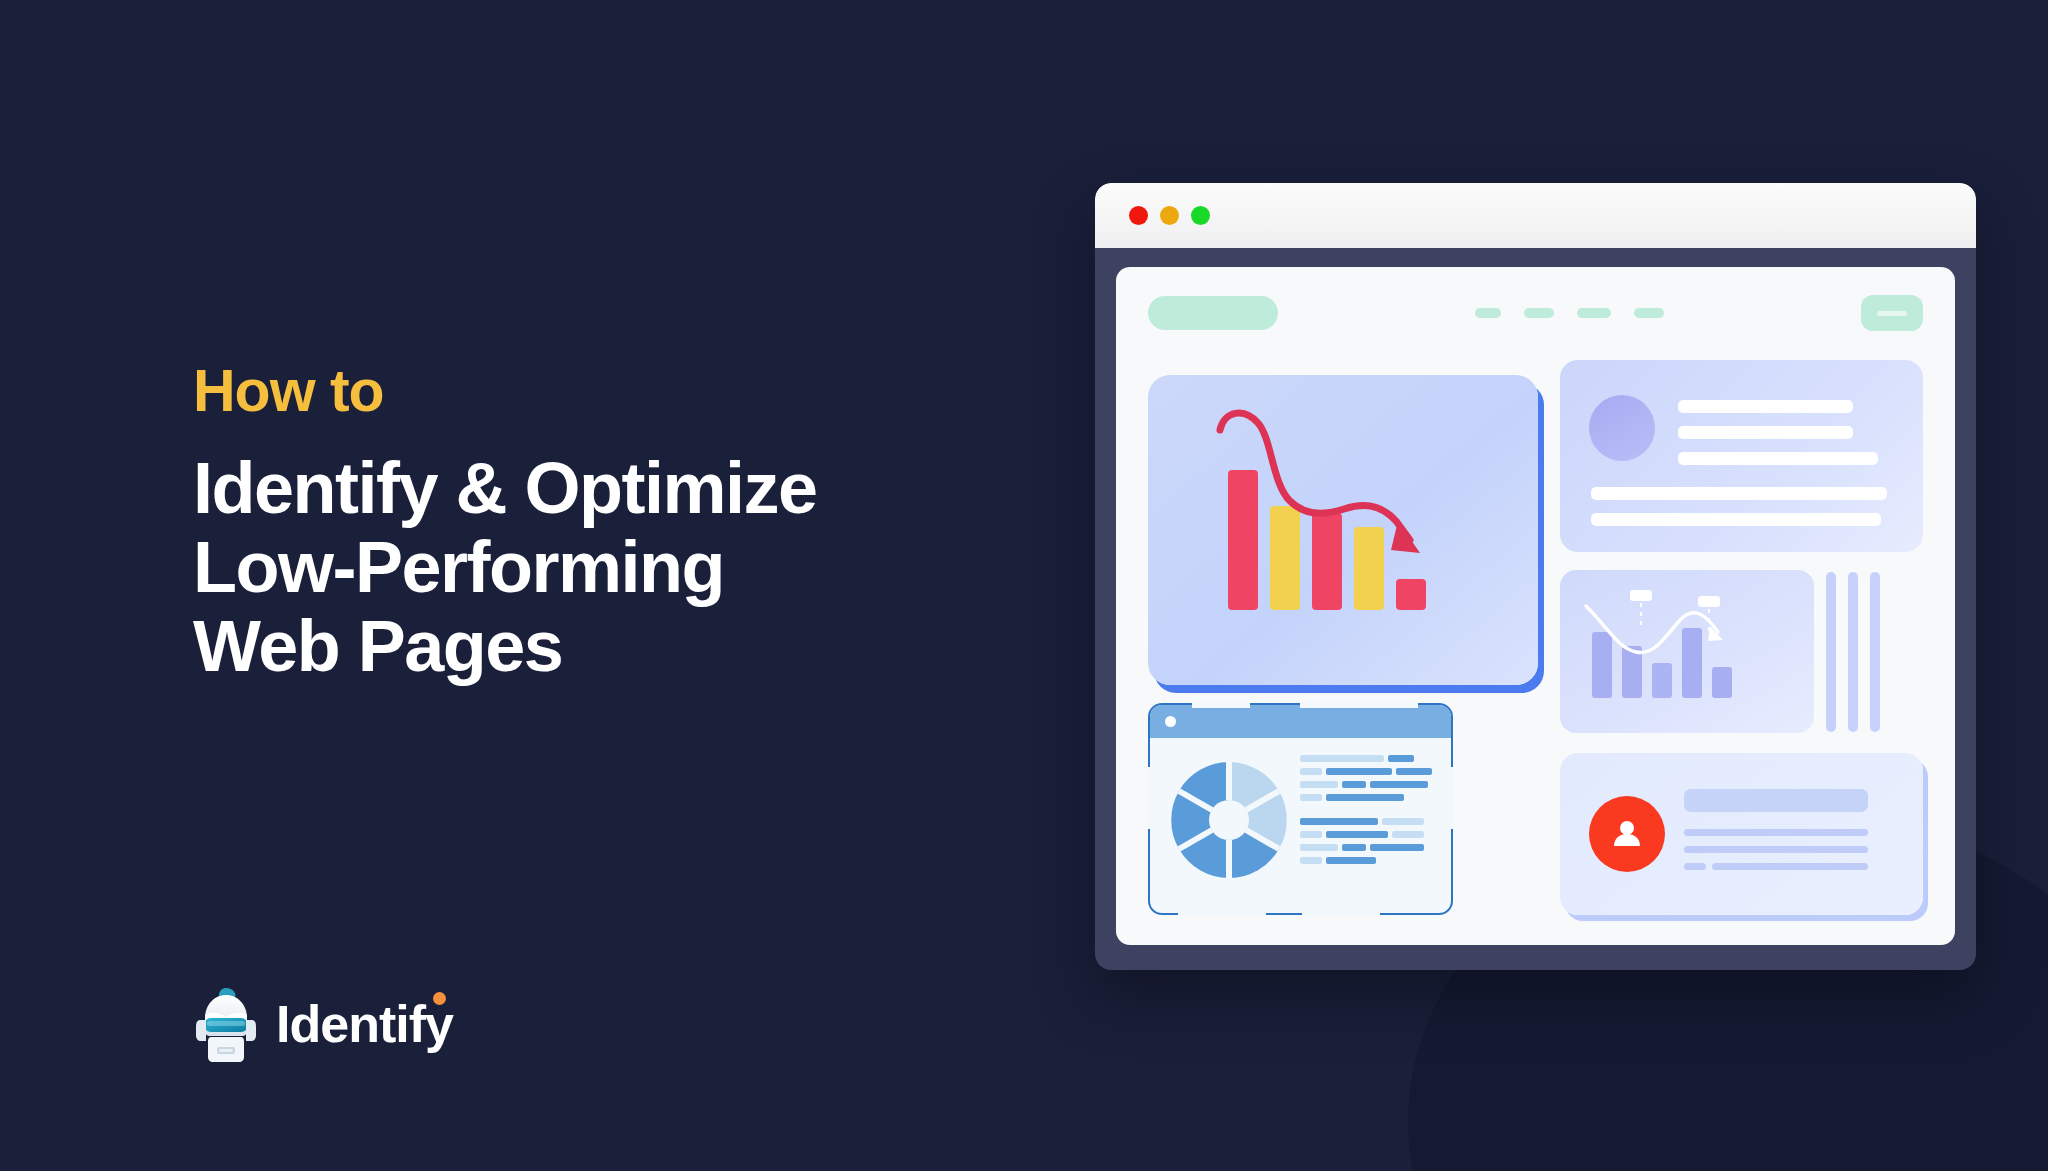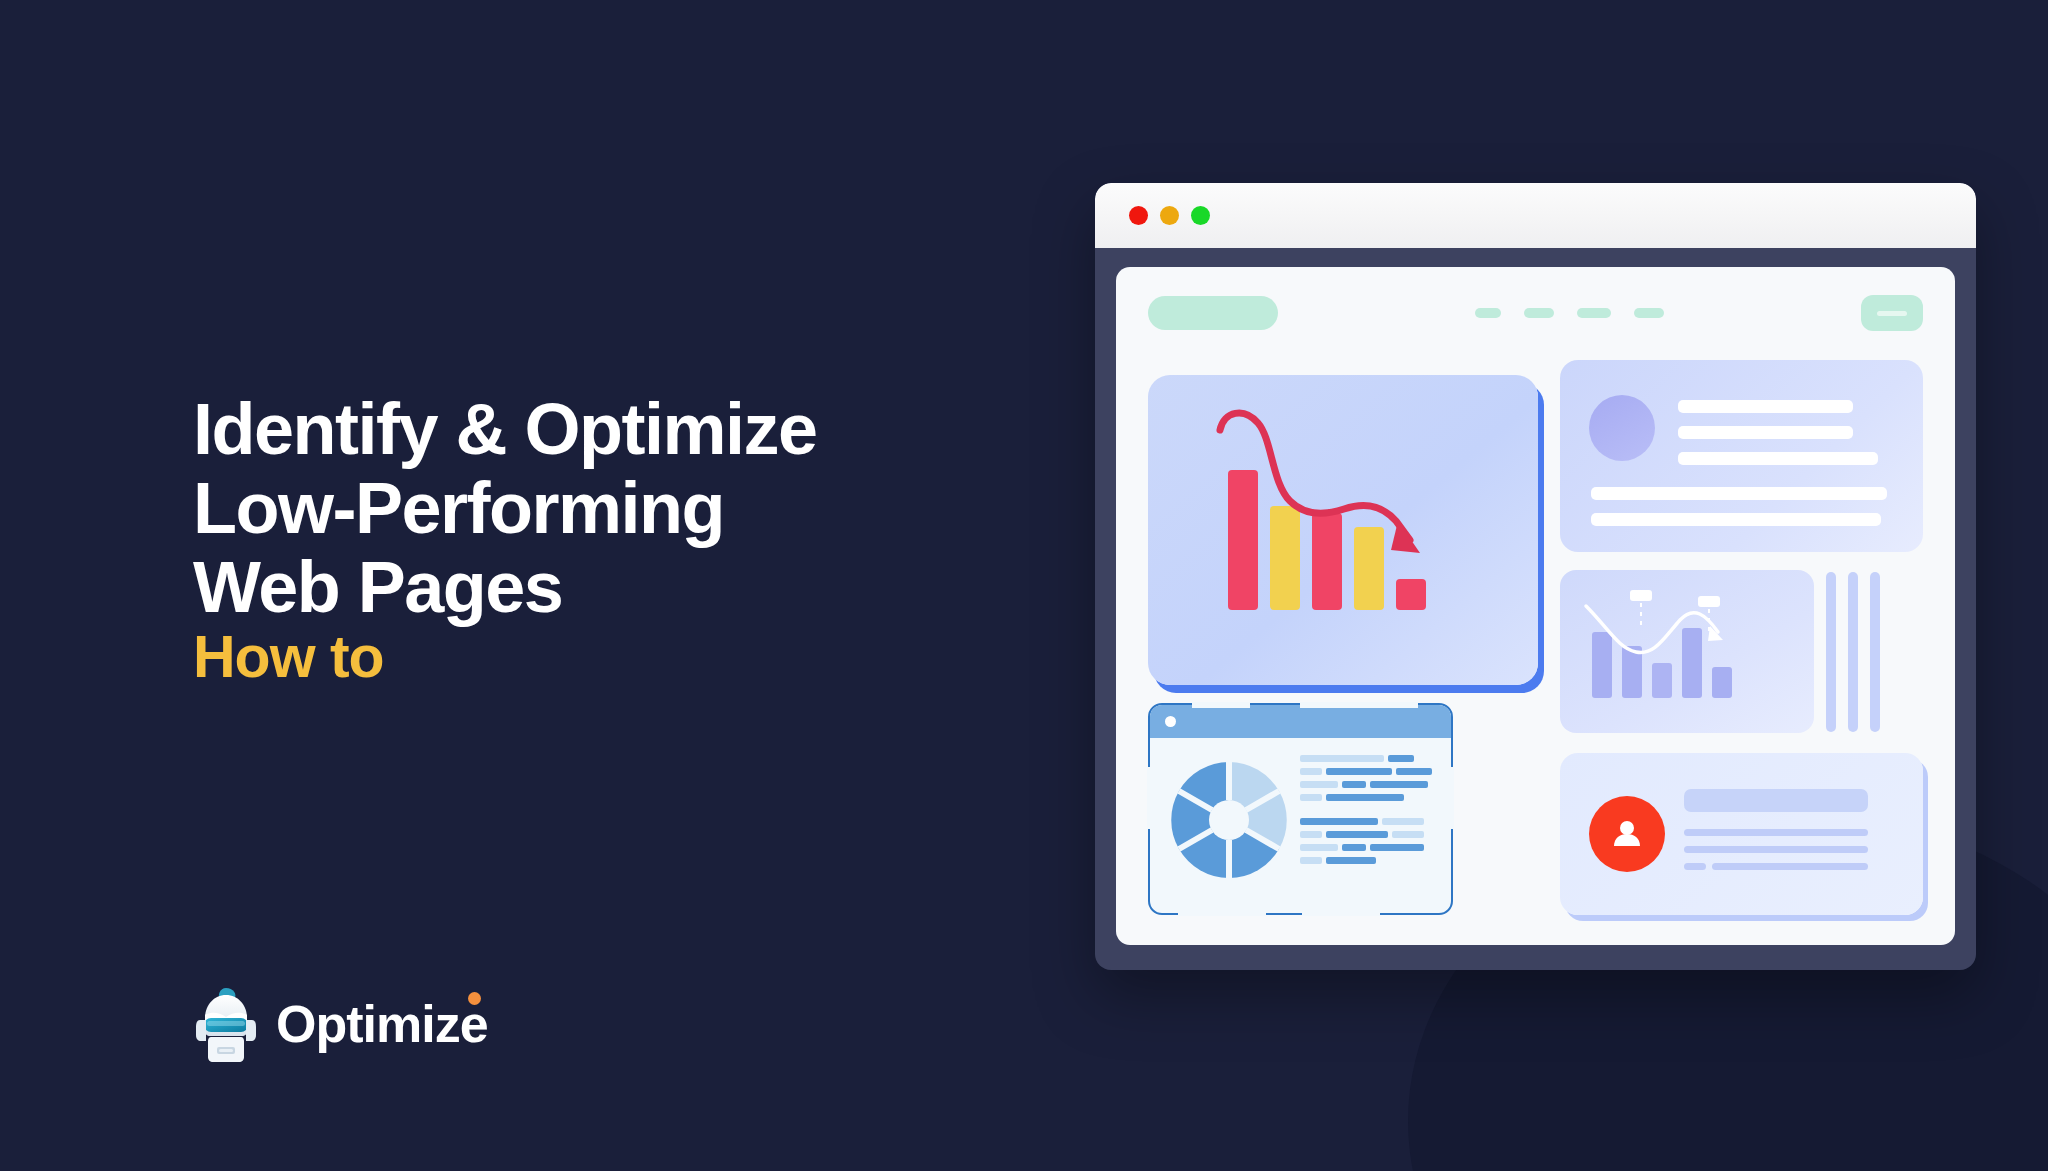--- a/index.html
+++ b/index.html
@@ -176,26 +176,26 @@
   }
   .ub{ position:absolute; background:#BFCCF8; border-radius:5px; }
   .ub-soft{ background:#C6D3F9; }
 </style>
 </head>
 <body>
 
 <div id="corner-arc"></div>
 
 <div id="left-col">
+  <div id="eyebrow">How to</div>
   <div id="headline">
     <span class="hl-line">Identify &amp; Optimize</span>
     <span class="hl-line">Low-Performing</span>
     <span class="hl-line">Web Pages</span>
   </div>
-  <div id="eyebrow">How to</div>
 </div>
 
 <div id="brand">
   <svg id="brand-mark" viewBox="0 0 66 78">
     <defs>
       <linearGradient id="gv" x1="0" y1="0" x2="1" y2="1">
         <stop offset="0" stop-color="#2FB6D8"></stop>
           <stop offset="1" stop-color="#0B7A9E"></stop>
       </linearGradient>
       <linearGradient id="gh" x1="0" y1="0" x2="0" y2="1">
@@ -208,21 +208,21 @@
     <path d="M12 30 C12 30 22 24 33 32 C44 24 54 30 54 30 L54 36 L12 36 Z" fill="#FFFFFF"></path>
     <rect x="11" y="33" width="44" height="14" rx="7" fill="url(#gv)"></rect>
     <rect x="14" y="36" width="38" height="5" rx="2.5" fill="#9FE0EF" opacity=".45"></rect>
     <path d="M7 35 C4 35 3 38 3 42 L3 50 C3 54 5 56 8 56 L13 56 L13 35 Z" fill="#E4ECF3"></path>
     <path d="M59 35 C62 35 63 38 63 42 L63 50 C63 54 61 56 58 56 L53 56 L53 35 Z" fill="#E4ECF3"></path>
     <path d="M18 52 L48 52 C50 52 51 54 51 56 L51 72 C51 75 49 77 46 77 L20 77 C17 77 15 75 15 72 L15 56 C15 54 16 52 18 52 Z" fill="#F2F6FA"></path>
     <rect x="24" y="62" width="18" height="7" rx="2" fill="#C8D6E2"></rect>
     <rect x="26" y="64" width="14" height="3" rx="1.5" fill="#E9F0F6"></rect>
   </svg>
   <div id="brand-name">
-    <span>Optimize</span>
+    <span>Identify</span>
     <span id="brand-dot"></span>
   </div>
 </div>
 
 <div id="browser">
 
   <div id="titlebar">
     <span class="dot red"></span>
     <span class="dot yellow"></span>
     <span class="dot green"></span>

